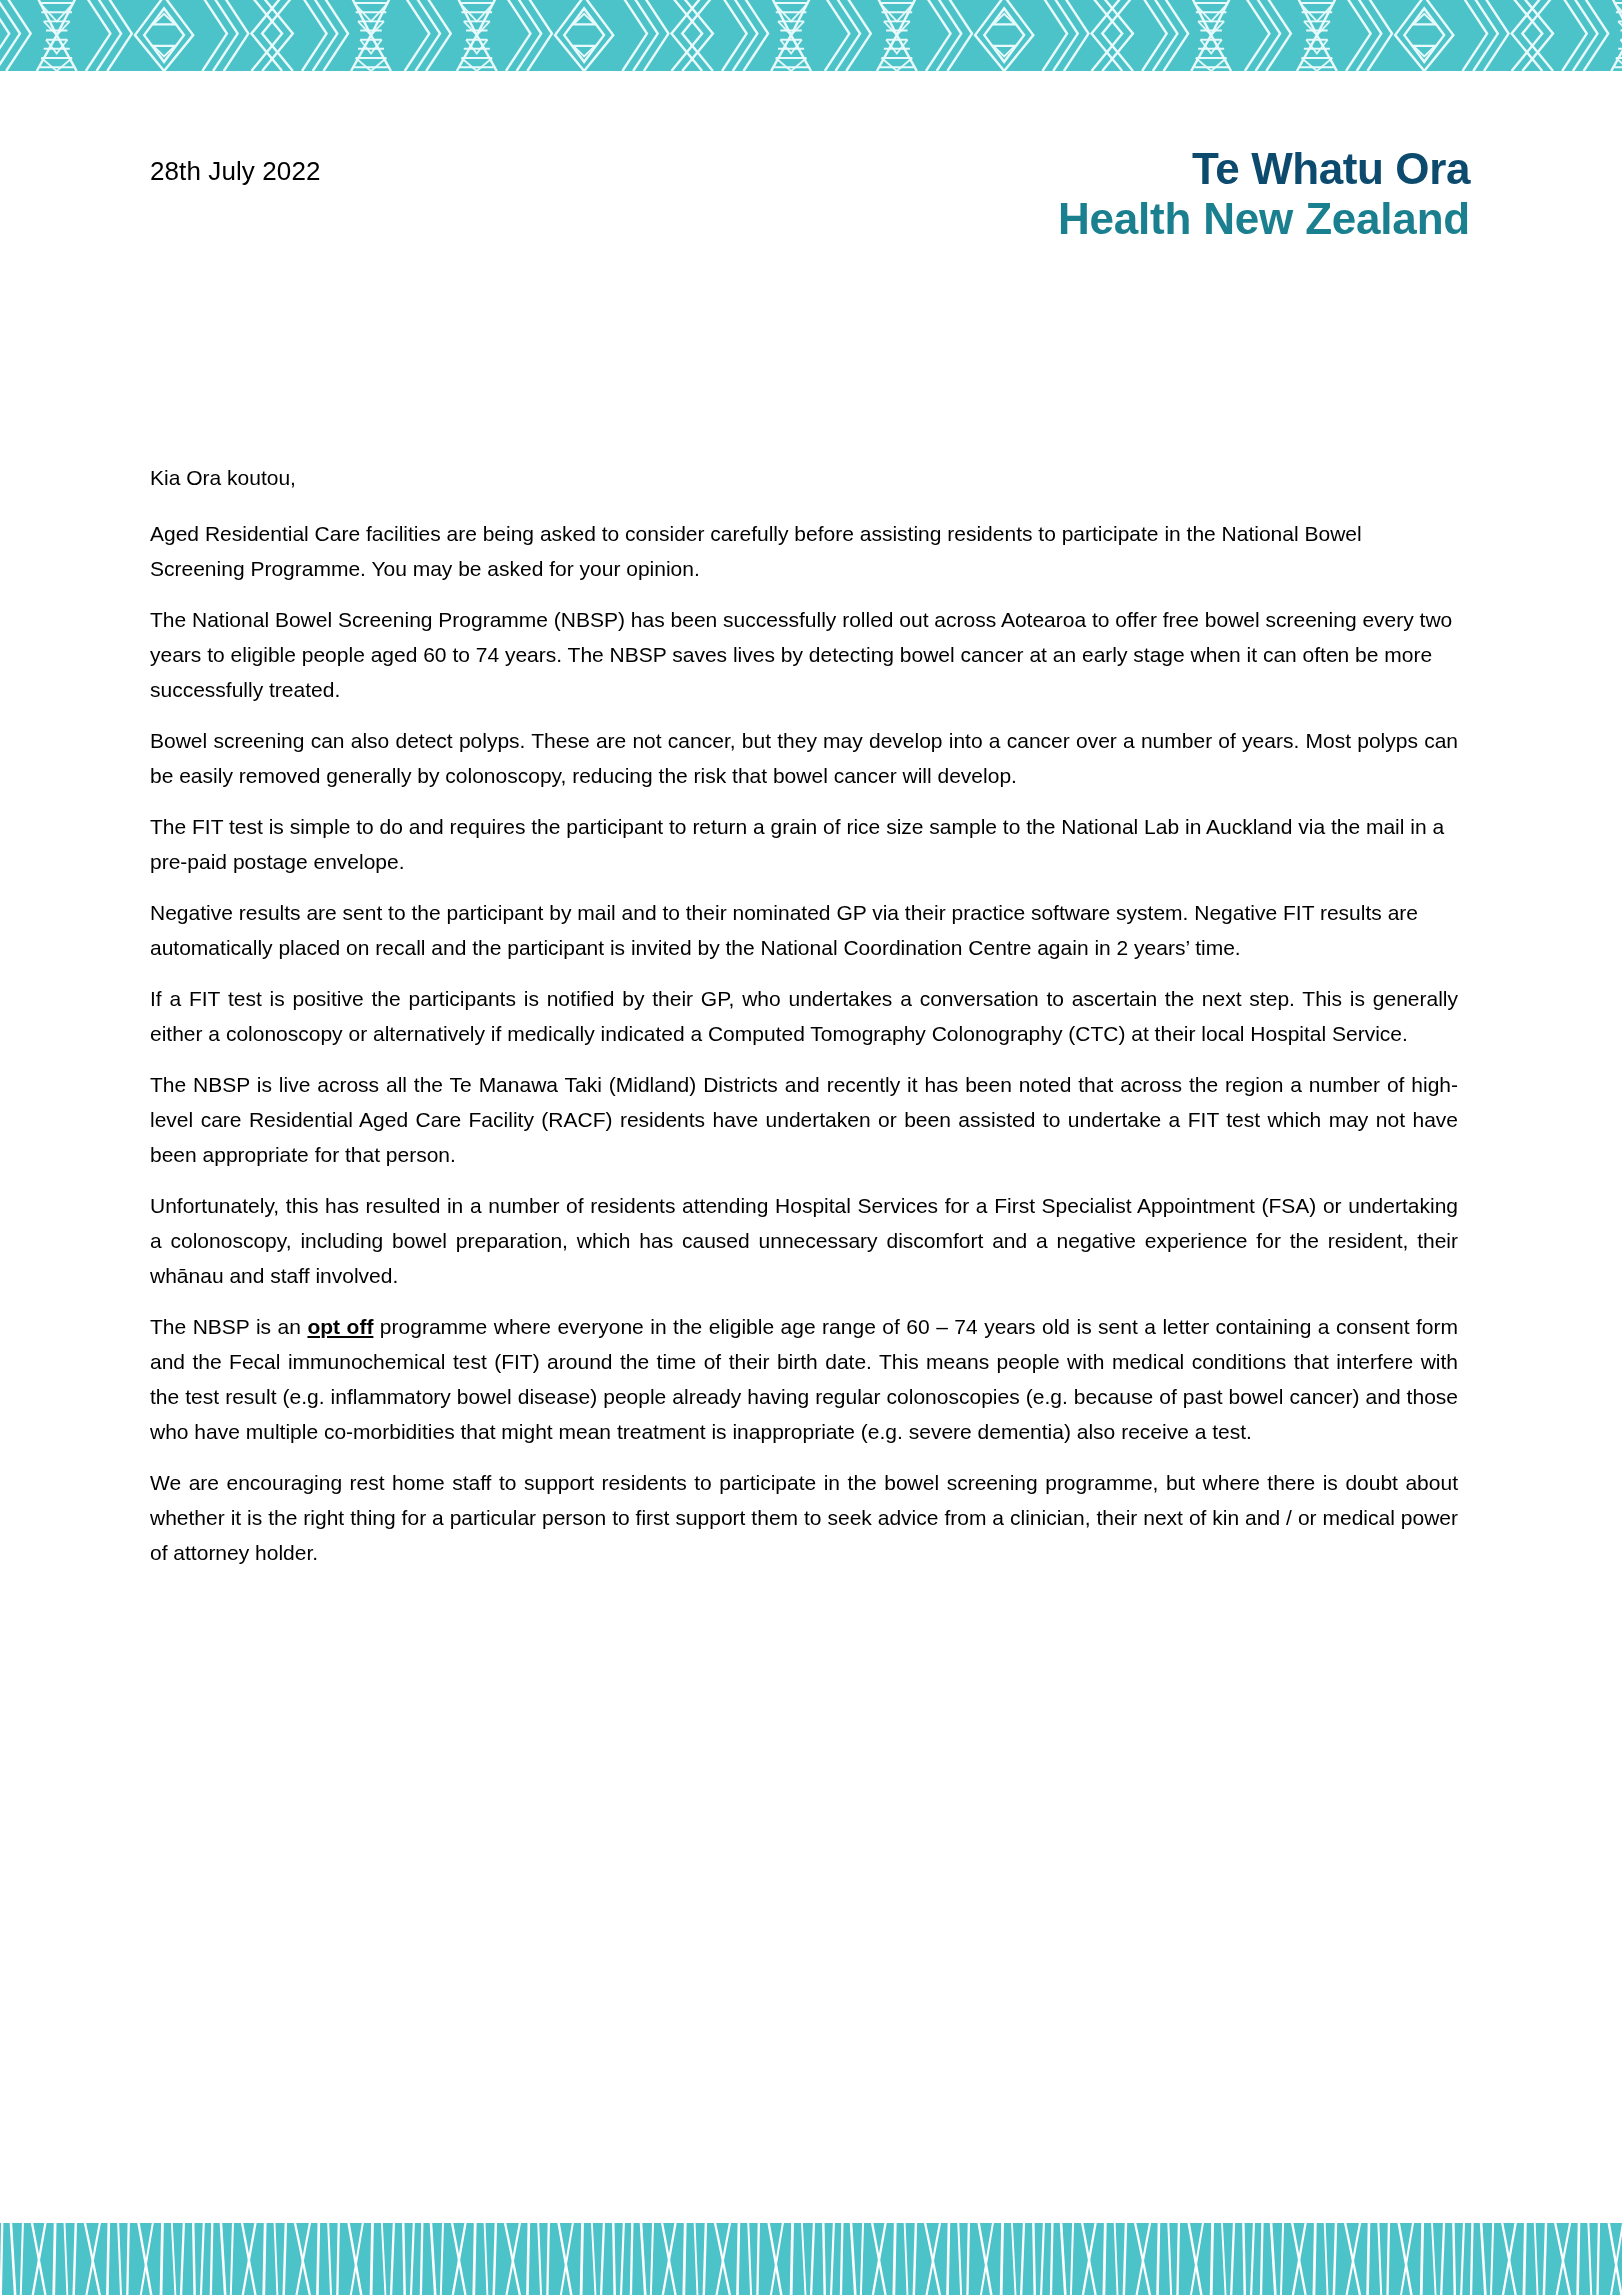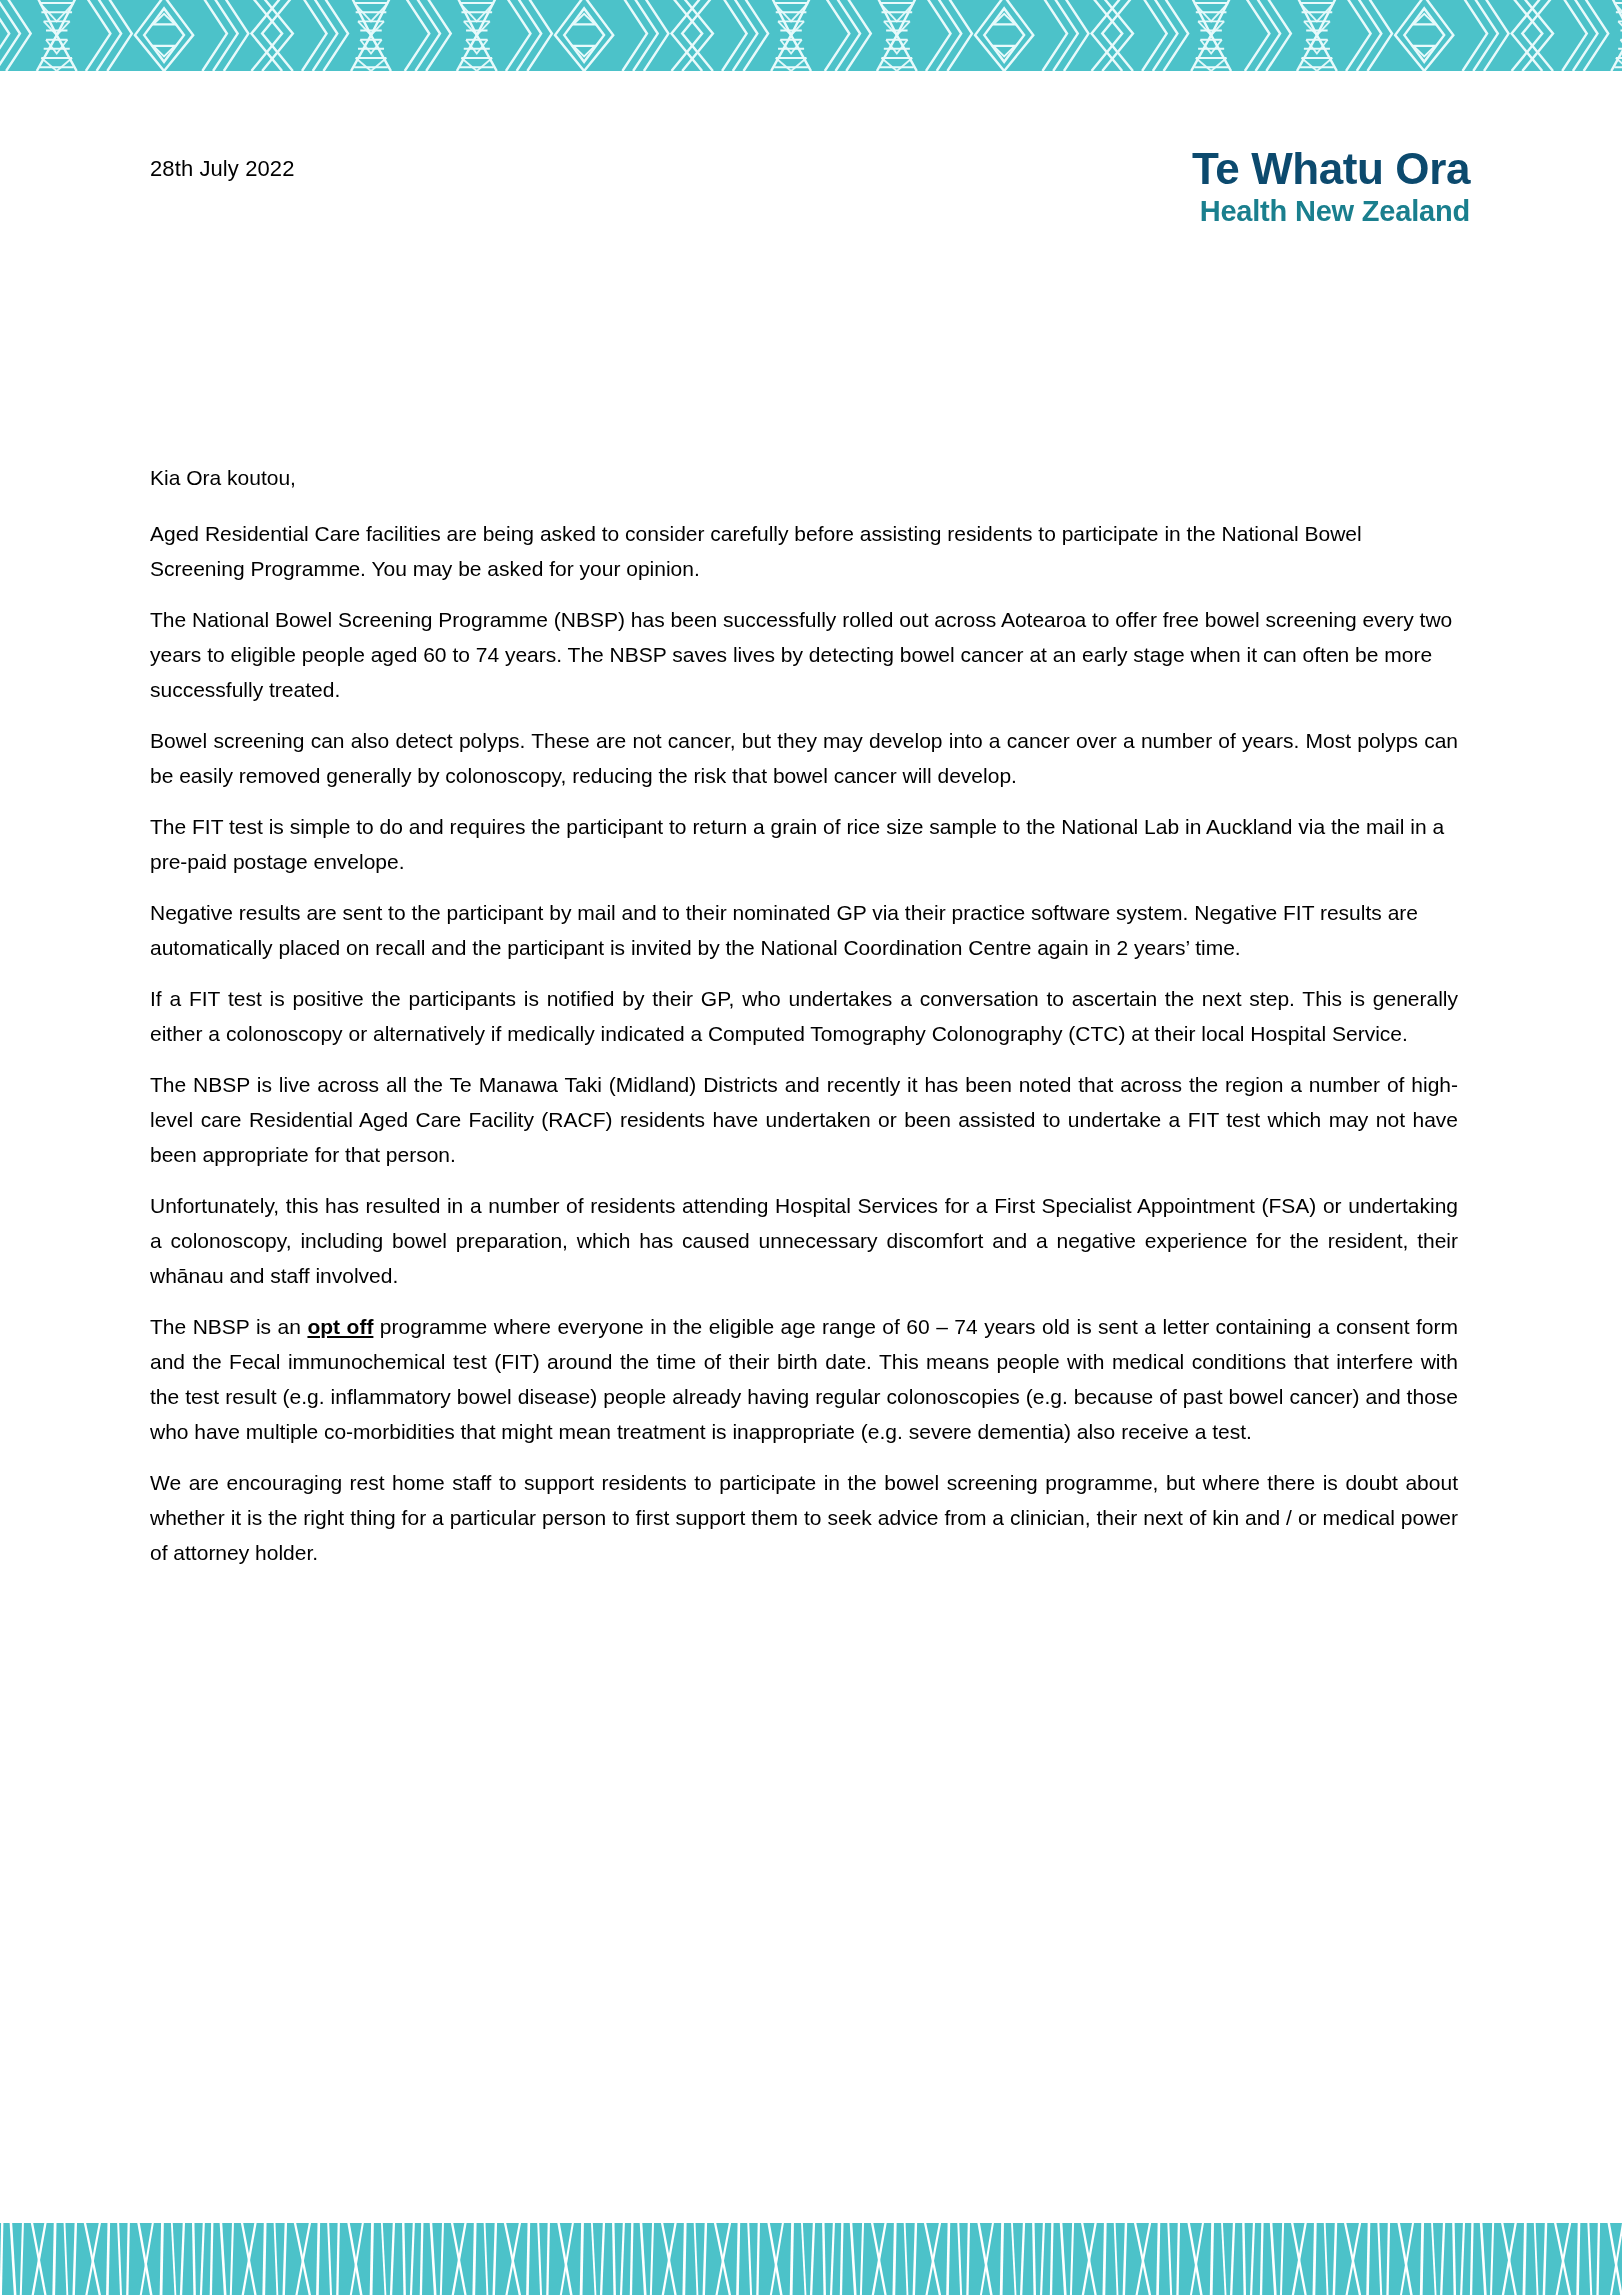--- a/index.html
+++ b/index.html
@@ -38,21 +38,21 @@
     position: absolute;
     top: 0; left: 0;
     width: 1622px;
     height: 2295px;
   }
 
   .date-line {
     position: absolute;
     left: 150px;
     top: 155px;
-    font-size: 22px;
+    font-size: 26px;
     line-height: 1.25;
     color: #000000;
     letter-spacing: 0.1px;
   }
 
   .logo {
     position: absolute;
     right: 152px;
     top: 147px;
     text-align: right;
@@ -60,21 +60,21 @@
   }
   .logo-main {
     font-size: 44px;
     font-weight: bold;
     color: #0c4a6e;
     letter-spacing: -0.4px;
     display: block;
     white-space: nowrap;
   }
   .logo-sub {
-    font-size: 29px;
+    font-size: 44px;
     font-weight: bold;
     color: #1a7f8e;
     letter-spacing: -0.2px;
     display: block;
     margin-top: 6.1px;
     white-space: nowrap;
   }
 
   .body-copy {
     position: absolute;

